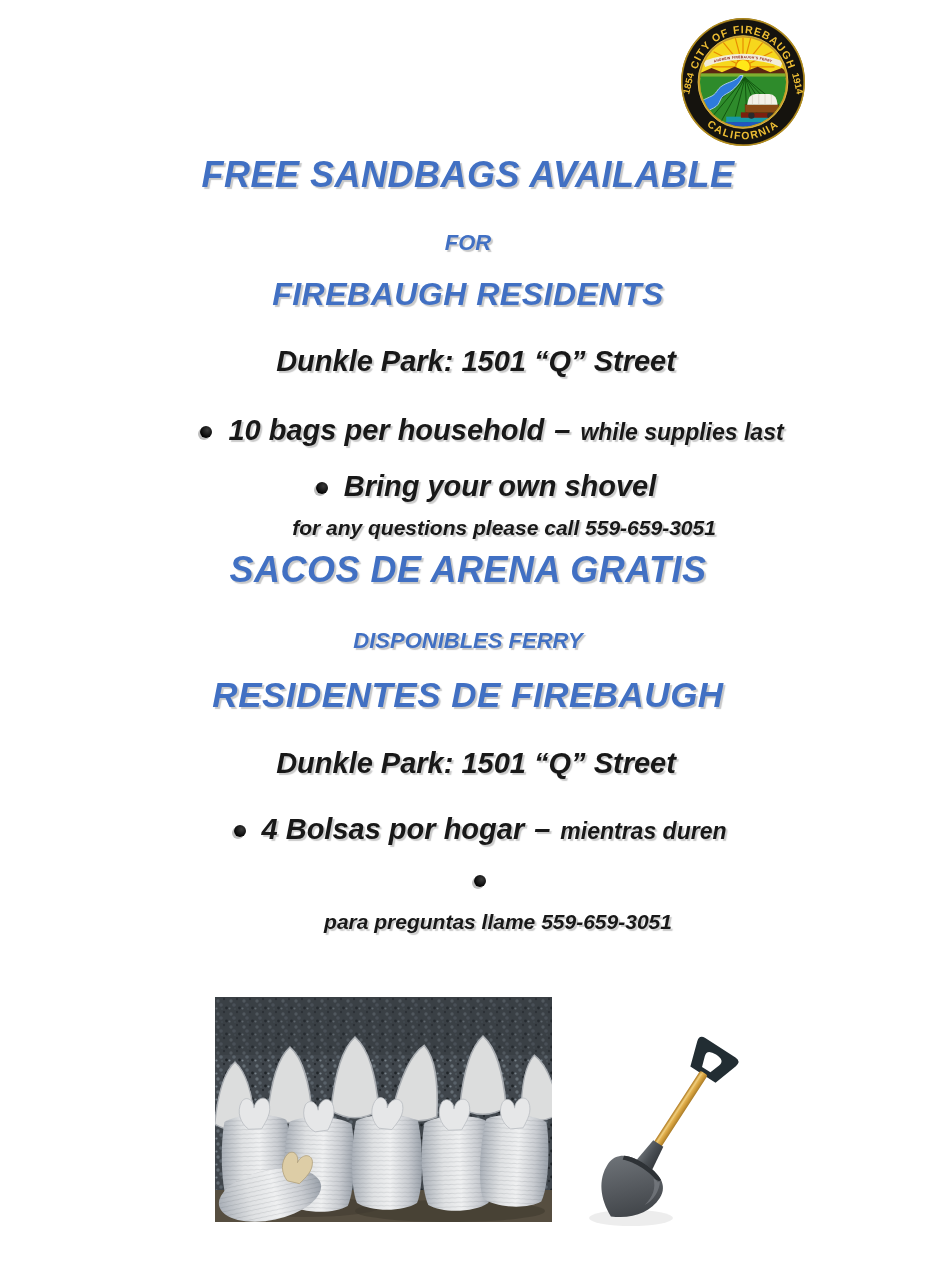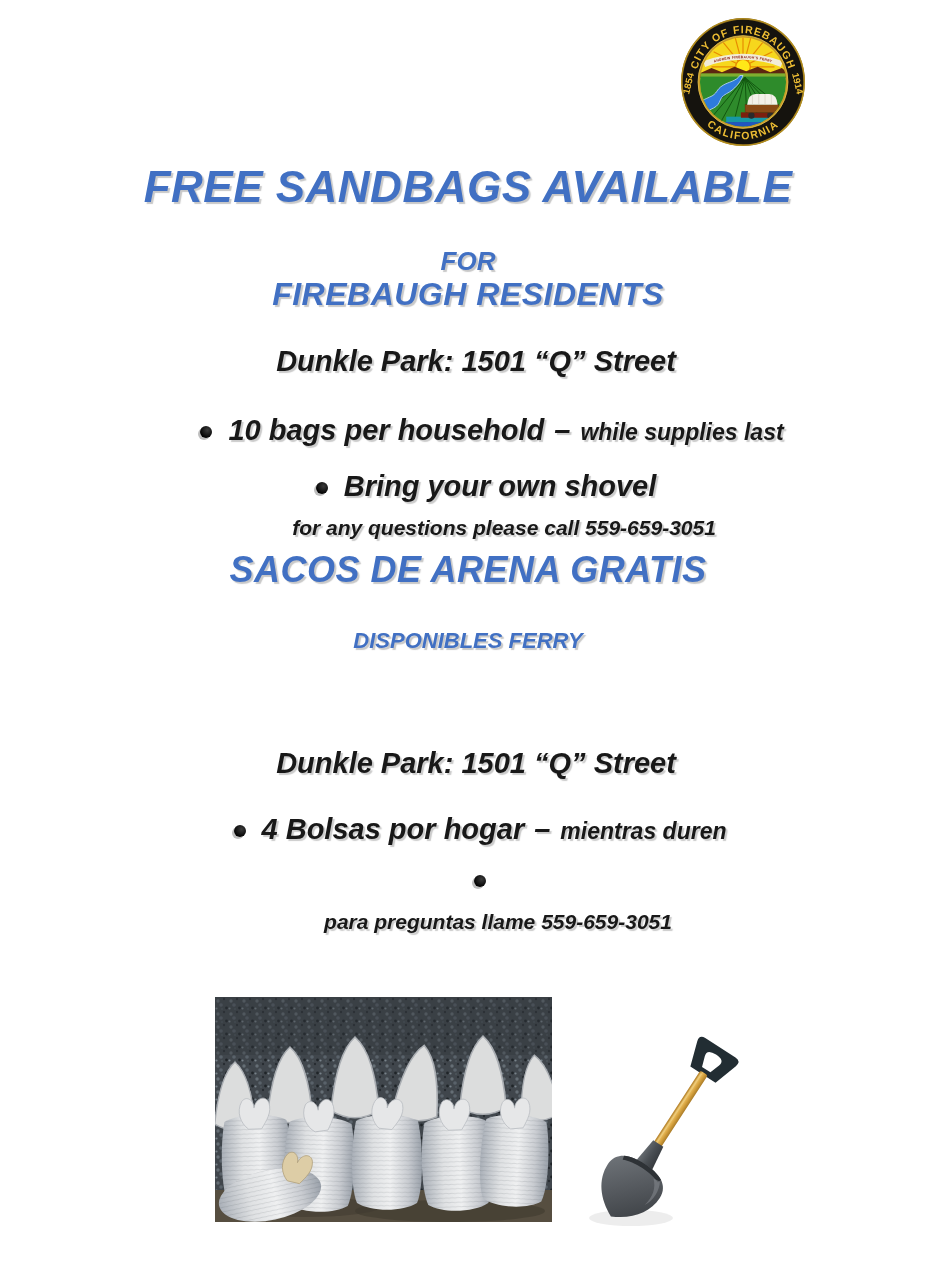--- a/index.html
+++ b/index.html
@@ -1,22 +1,22 @@
 <!DOCTYPE html>
 <html><head>
 <meta charset="utf-8">
 <style>
   html,body{margin:0;padding:0;}
   body{width:936px;height:1265px;background:#ffffff;font-family:"Liberation Sans",sans-serif;position:relative;}
   .flyer{position:absolute;left:0;top:0;width:936px;height:1265px;background:#fff;overflow:hidden;}
   .line{position:absolute;left:0;width:100%;text-align:center;font-style:italic;font-weight:700;line-height:1.12;white-space:nowrap;}
   .blue{color:#4170c3;text-shadow:2px 2px 1px rgba(110,110,110,.38);}
   .black{color:#181818;text-shadow:2px 2px 1px rgba(140,140,140,.45);padding-left:8px;}
-  #en-title{top:162px;font-size:44px;letter-spacing:.5px;}
-  #en-for{top:247px;font-size:26px;}
+  #en-title{top:155px;font-size:36px;letter-spacing:.5px;}
+  #en-for{top:231px;font-size:22px;}
   #en-aud{top:277px;font-size:32px;letter-spacing:.5px;}
   #en-loc{top:345px;font-size:29px;}
   #en-b1{top:414px;font-size:29px;transform:translateX(16px);}
   #en-b2{top:470px;font-size:29px;transform:translateX(10px);}
   #en-contact{top:516px;font-size:21px;transform:translateX(28px);}
   #es-title{top:550px;font-size:36px;letter-spacing:.5px;}
   #es-for{top:629px;font-size:22px;}
   #es-aud{top:675px;font-size:35px;letter-spacing:.5px;}
   #es-loc{top:747px;font-size:29px;}
   #es-b1{top:813px;font-size:29px;transform:translateX(4px);}
@@ -123,20 +123,21 @@
   <div class="line blue" id="en-title">FREE SANDBAGS AVAILABLE</div>
   <div class="line blue" id="en-for">FOR</div>
   <div class="line blue" id="en-aud">FIREBAUGH RESIDENTS</div>
   <div class="line black" id="en-loc">Dunkle Park: 1501 “Q” Street</div>
   <div class="line black" id="en-b1"><span class="bullet"></span><span>10 bags per household</span><span class="b-dash">–</span><span class="b-note">while supplies last</span></div>
   <div class="line black" id="en-b2"><span class="bullet"></span><span>Bring your own shovel</span></div>
   <div class="line black" id="en-contact">for any questions please call 559-659-3051</div>
 
   <div class="line blue" id="es-title">SACOS DE ARENA GRATIS</div>
   <div class="line blue" id="es-for">DISPONIBLES FERRY</div>
+  <div class="line blue" id="es-aud">RESIDENTES DE FIREBAUGH</div>
   <div class="line black" id="es-loc">Dunkle Park: 1501 “Q” Street</div>
   <div class="line black" id="es-b1"><span class="bullet"></span><span>4 Bolsas por hogar</span><span class="b-dash">–</span><span class="b-note">mientras duren</span></div>
   <div class="line black" id="es-b2"><span class="bullet"></span></div>
   <div class="line black" id="es-contact">para preguntas llame 559-659-3051</div>
 
   <svg class="sandbags" viewBox="0 0 337 225">
     <defs>
       <pattern id="grv" width="13" height="13" patternUnits="userSpaceOnUse">
         <rect width="13" height="13" fill="#40464c"></rect>
         <circle cx="3" cy="4" r="1.7" fill="#656e75"></circle>

